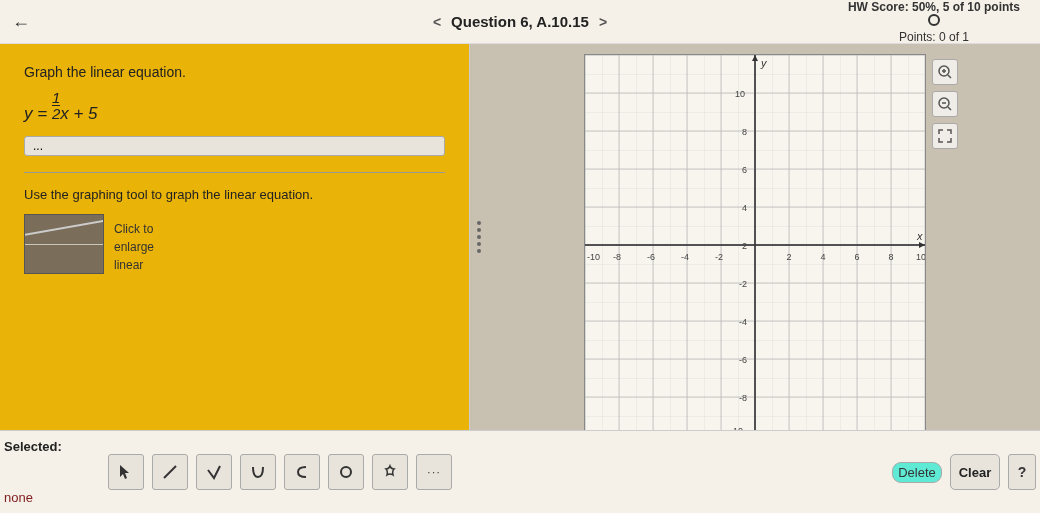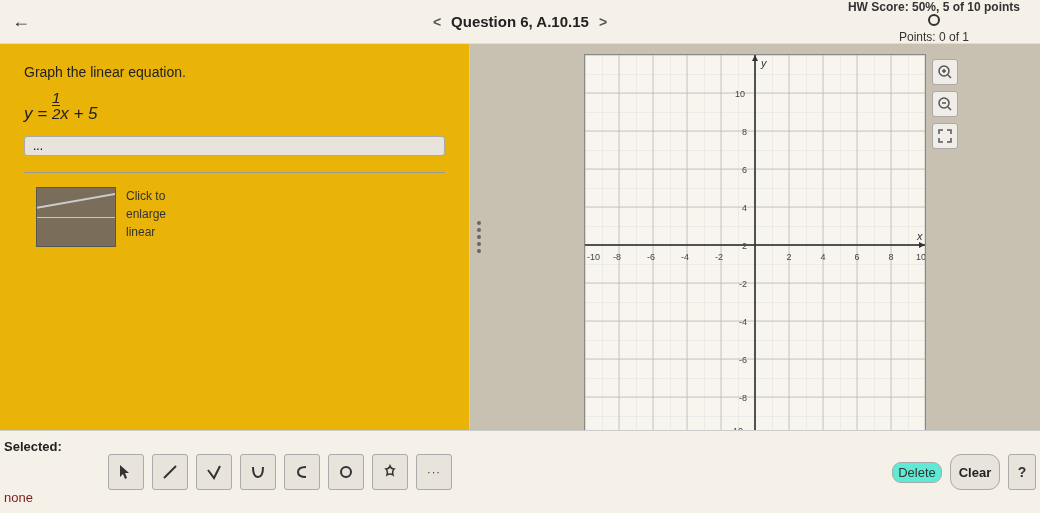--- a/index.html
+++ b/index.html
@@ -116,23 +116,22 @@
       border-top: 1px solid #999;
       margin-bottom: 14px;
     }
     .instruction {
       font-size: 13px;
       color: #222;
       margin-bottom: 12px;
     }
     .click-to-enlarge {
       display: flex;
-      align-items: flex-start;
+      align-items: flex-end;
       gap: 10px;
-      margin-left: 12px;
     }
     .graph-thumb {
       width: 80px;
       height: 60px;
       background: #7a6e5a;
       border: 1px solid #555;
       position: relative;
       overflow: hidden;
     }
     .graph-thumb-line {
@@ -270,21 +269,21 @@
       justify-content: center;
       cursor: pointer;
       font-size: 13px;
       color: #333;
     }
     .clear-btn {
       width: 50px;
       height: 36px;
       background: #e8e4dc;
       border: 1px solid #aaa;
-      border-radius: 11px;
+      border-radius: 5px;
       display: flex;
       align-items: center;
       justify-content: center;
       cursor: pointer;
       font-size: 13px;
       font-weight: bold;
       color: #222;
     }
     .help-btn {
       width: 28px;
@@ -337,20 +336,21 @@
           <span style="display:block; border-bottom:1px solid #222; line-height:1; font-size:15px;">1</span>
           <span style="display:block; line-height:1; font-size:15px;">2</span>
         </span>x + 5
       </span>
     </div>
 
     <div class="more-btn">...</div>
 
     <hr class="divider">
 
+    <div class="instruction">Use the graphing tool to graph the linear equation.</div>
 
     <div class="click-to-enlarge">
       <div class="graph-thumb">
         <div class="graph-thumb-line"></div>
         <div class="graph-thumb-diag"></div>
       </div>
       <div class="click-to-enlarge-text">
         <span>Click to</span><br>
         <span>enlarge</span><br>
         <span>linear</span>

